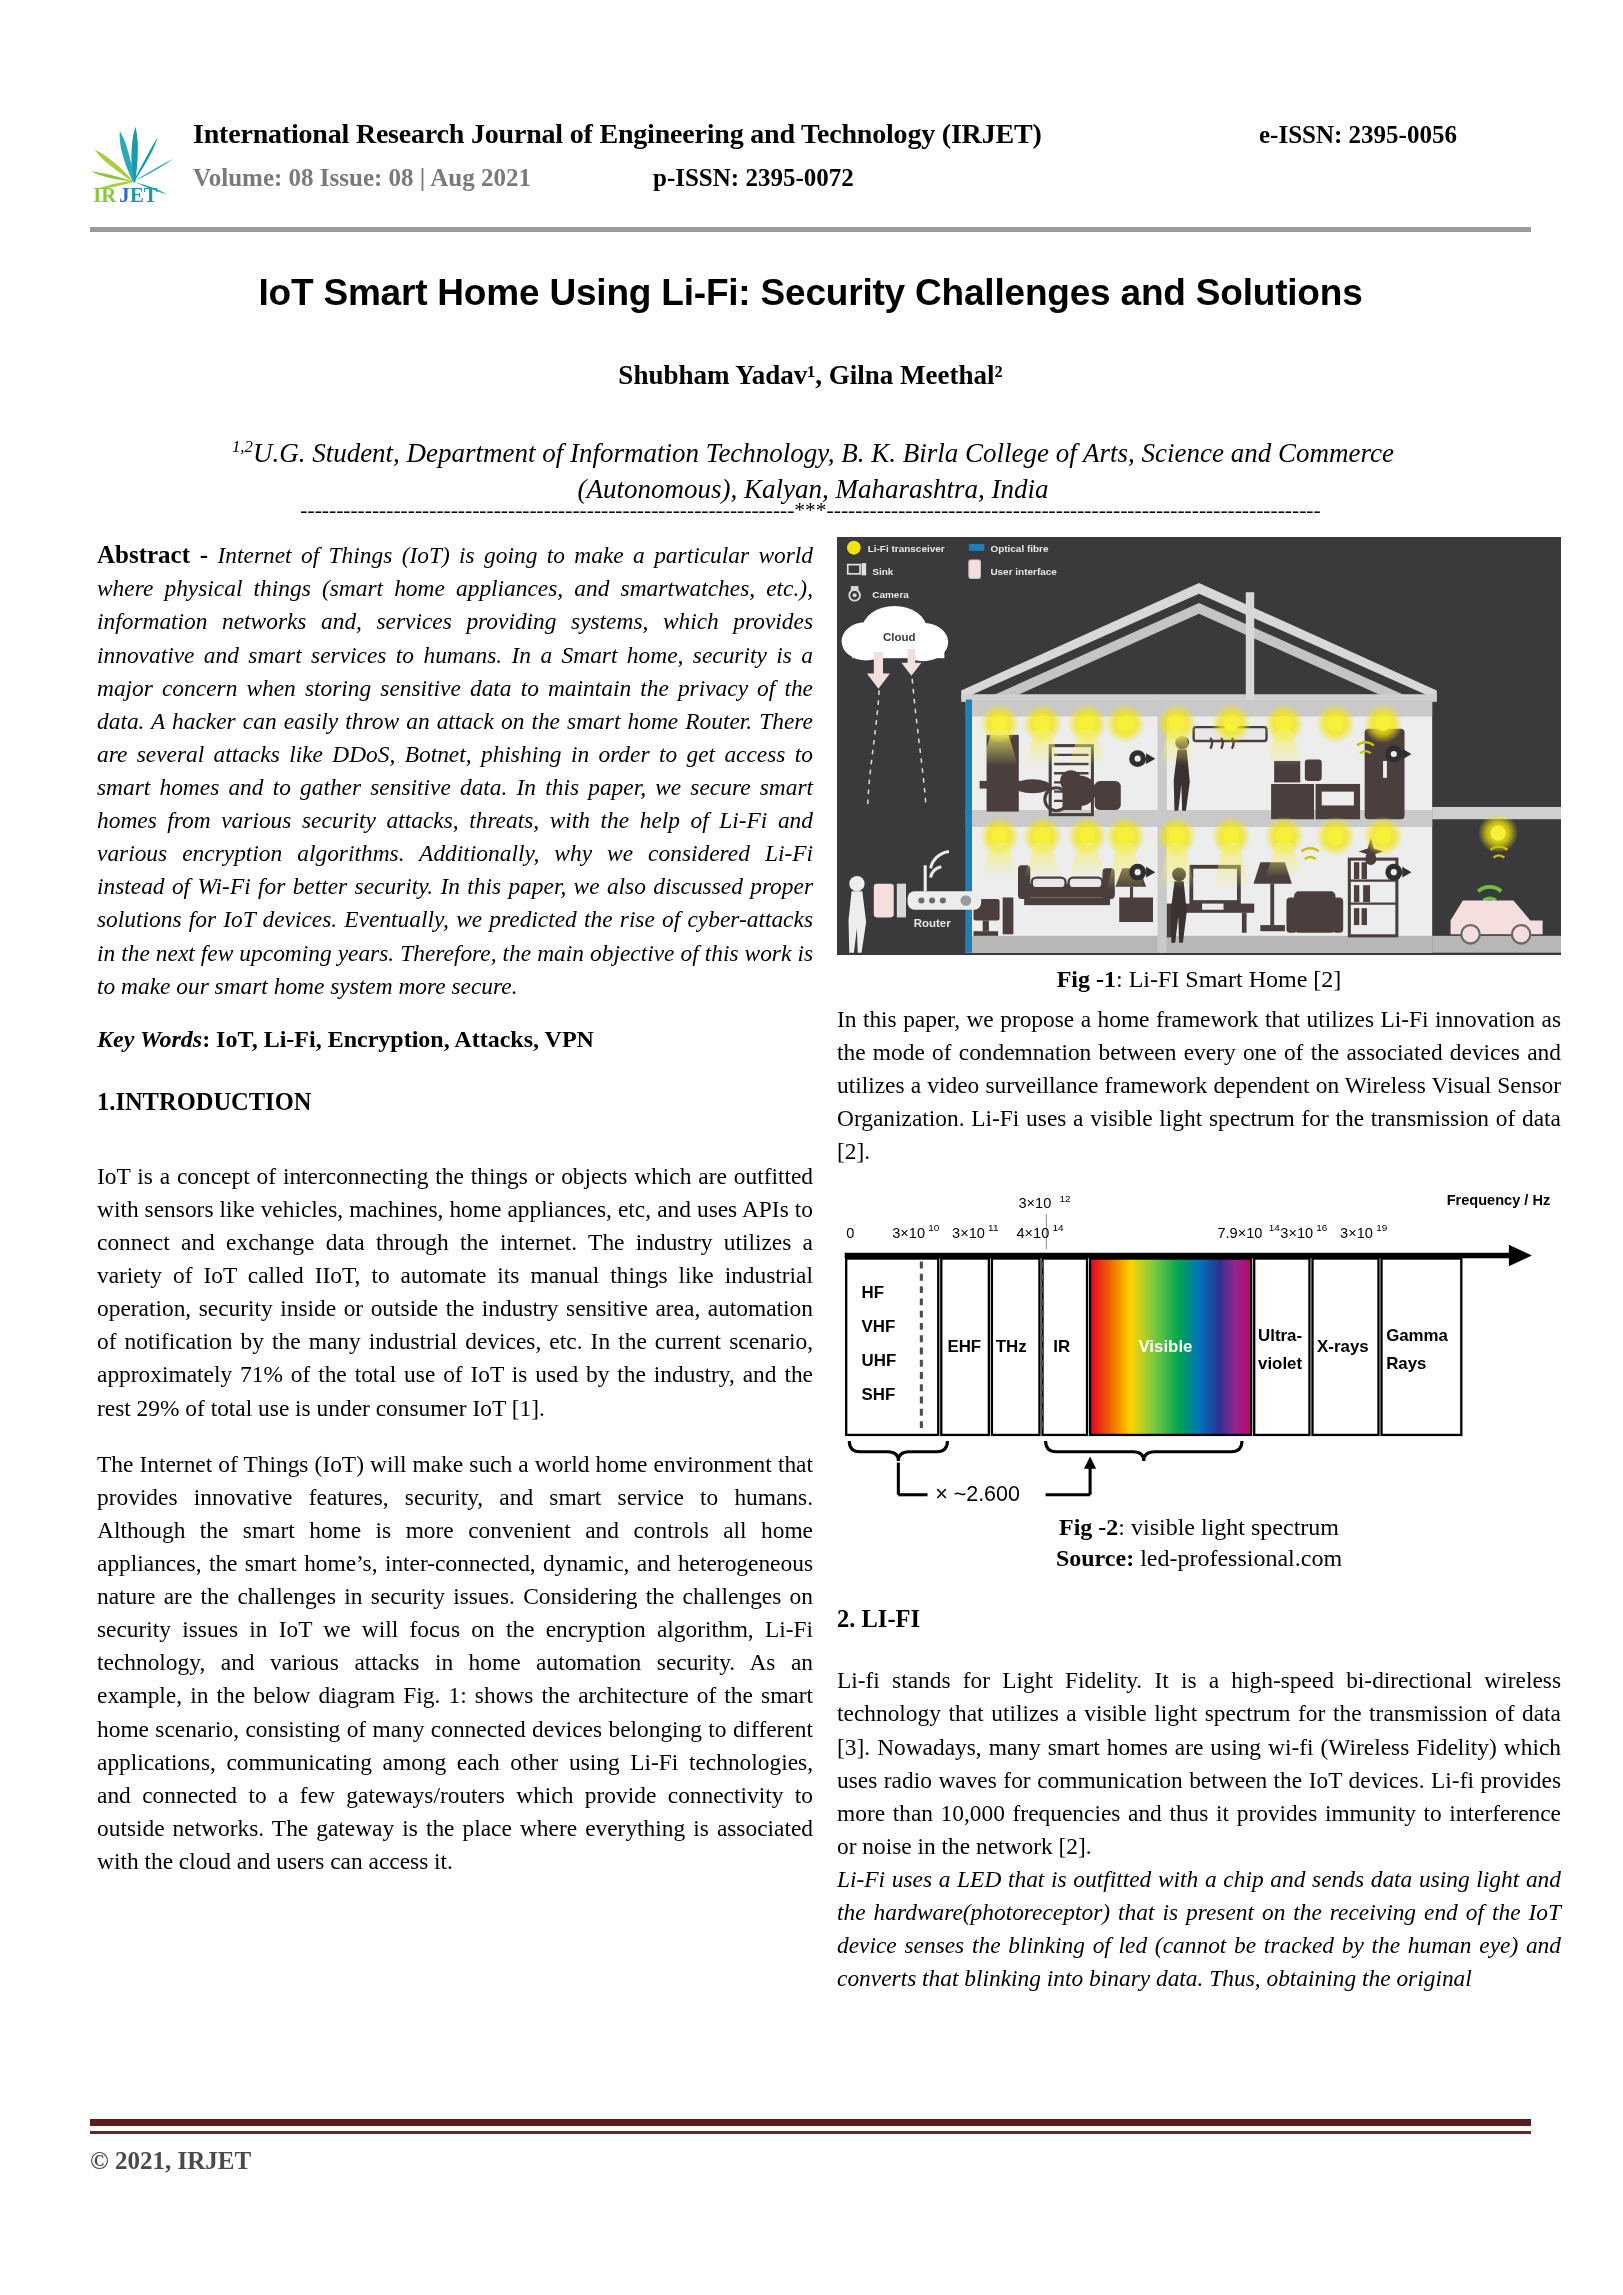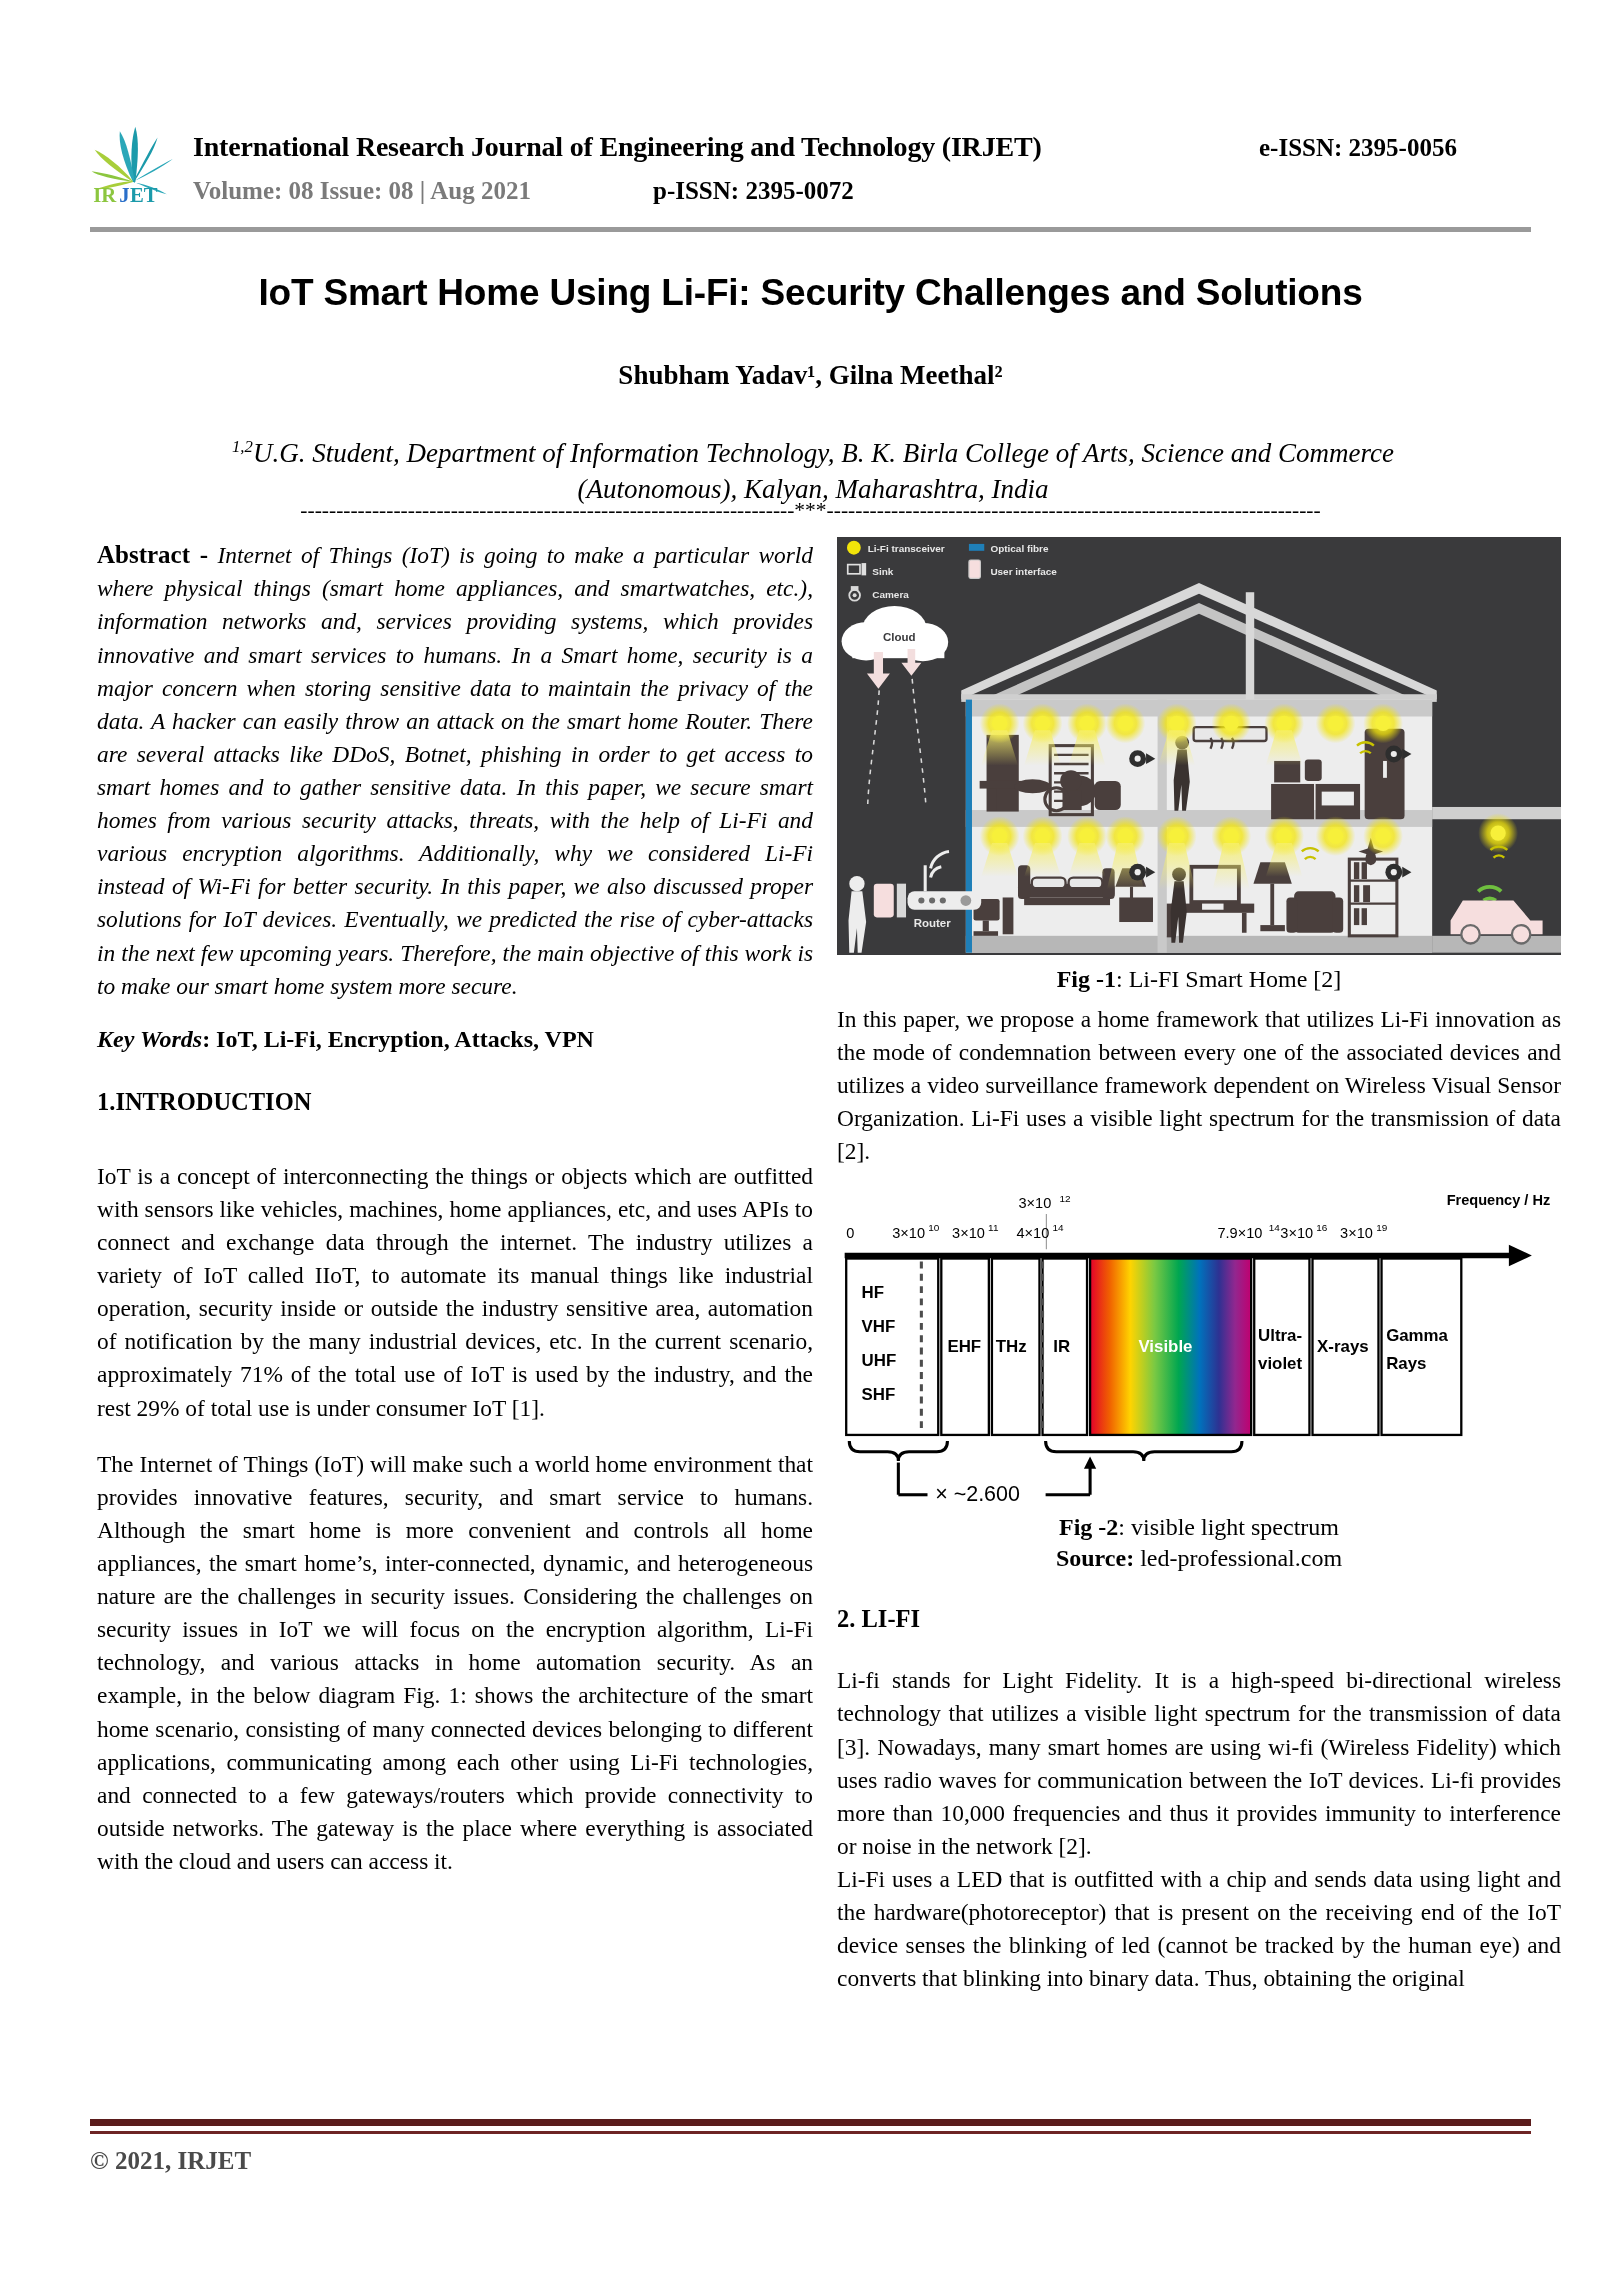--- a/index.html
+++ b/index.html
@@ -34,21 +34,20 @@
   .header-text { flex: 1; margin-left: 17px; padding-top: 4.6px; }
   .hdr-row1 { display: flex; align-items: baseline; }
   .hdr-row2 { display: flex; align-items: baseline; margin-top: 14px; }
   .journal-name {
     font-family: "Liberation Serif", serif;
     font-weight: bold;
     font-size: 28px;
     letter-spacing: -0.2px;
     color: #000;
     flex: 0 0 1066px;
-    margin-top: 13px;
   }
   .eissn {
     font-family: "Liberation Serif", serif;
     font-weight: bold;
     font-size: 25px;
     color: #000;
     text-align: left;
   }
   .volume-info {
     font-family: "Liberation Serif", serif;
@@ -675,21 +674,21 @@
       </div>
       <div class="fig-caption two-line">
         <div><b>Fig -2</b><span>: visible light spectrum</span></div>
         <div><b>Source:</b><span> led-professional.com</span></div>
       </div>
     </div>
 
     <h2 class="section" style="margin-top:31px;margin-bottom:31px;">2. LI-FI</h2>
 
     <p class="body" style="margin-bottom:0;">Li-fi stands for Light Fidelity. It is a high-speed bi-directional wireless technology that utilizes a visible light spectrum for the transmission of data [3]. Nowadays, many smart homes are using wi-fi (Wireless Fidelity) which uses radio waves for communication between the IoT devices. Li-fi provides more than 10,000 frequencies and thus it provides immunity to interference or noise in the network [2].</p>
-    <p class="body" style="margin-bottom:8px;">Li-Fi uses a LED that is outfitted with a chip and sends data using light and the hardware(photoreceptor) that is present on the receiving end of the IoT device senses the blinking of led (cannot be tracked by the human eye) and converts that blinking into binary data. Thus, obtaining the original</p>
+    <p class="body" style="margin-bottom:8px;font-style:italic;">Li-Fi uses a LED that is outfitted with a chip and sends data using light and the hardware(photoreceptor) that is present on the receiving end of the IoT device senses the blinking of led (cannot be tracked by the human eye) and converts that blinking into binary data. Thus, obtaining the original</p>
   </div>
 
   <div class="footer-rule1"></div>
   <div class="footer-rule2"></div>
   <div class="footer">
     <span class="f-copy">© 2021, IRJET</span>
     <span class="f-bar">|</span>
     <span class="f-impact">Impact Factor value: 7.529</span>
     <span class="f-bar2">|</span>
     <span class="f-iso">ISO 9001:2008 Certified Journal</span>

